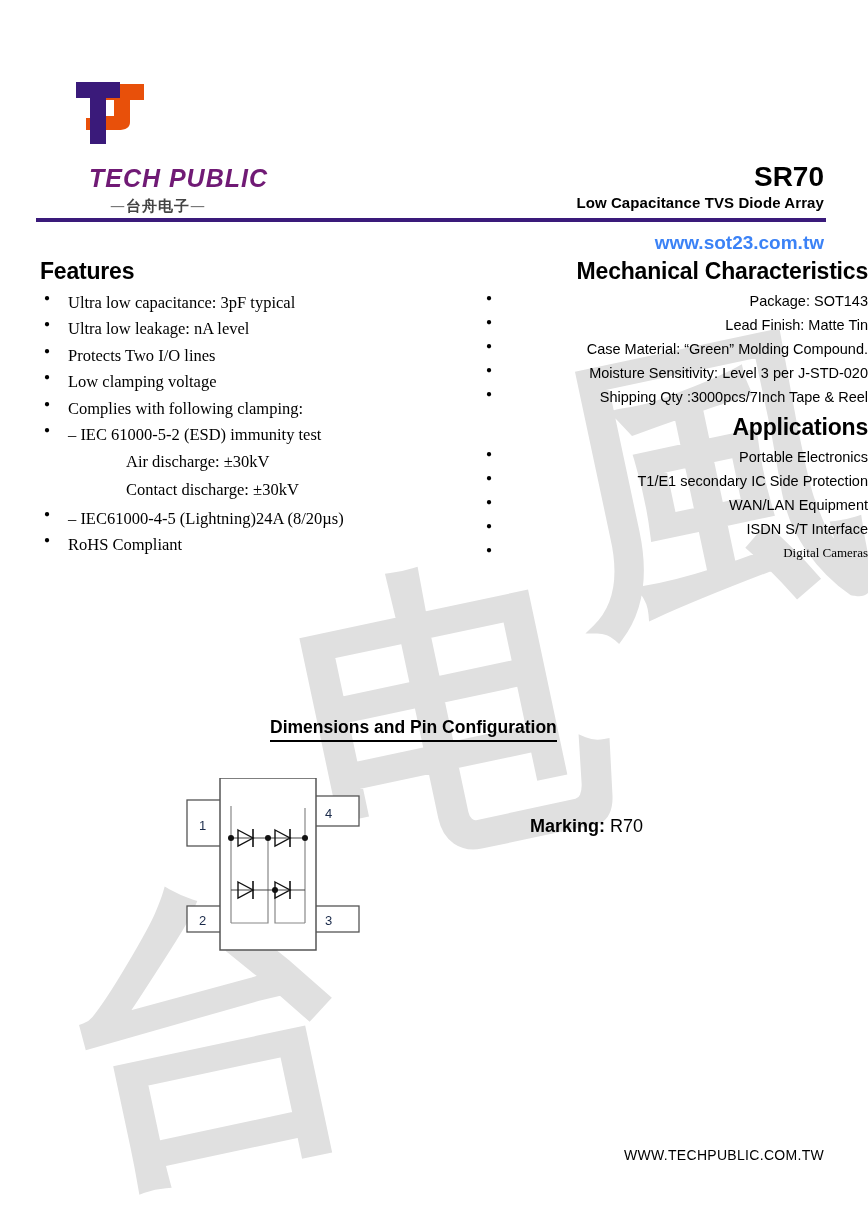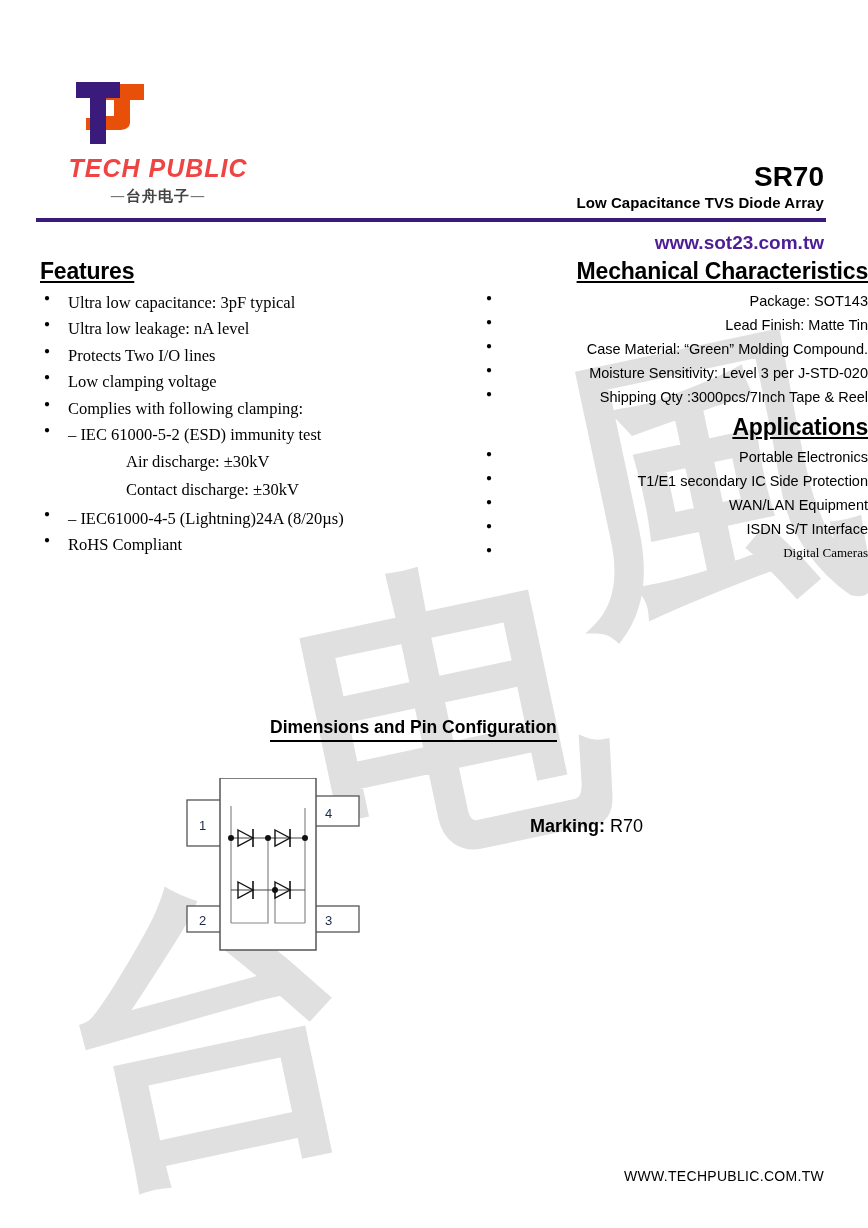--- a/index.html
+++ b/index.html
@@ -57,23 +57,24 @@
     height: 72px;
     margin: 0 auto 4px 8px;
   }
   .logo-mark svg { display: block; }
   .logo-word {
     font-family: "Liberation Sans", sans-serif;
     font-style: italic;
     font-weight: 700;
     font-size: 25px;
     letter-spacing: 1px;
-    color: #ef4444;
-    margin-top: 4px;
+    color: #701a75;
+    margin-top: 14px;
     white-space: nowrap;
+    text-align: right;
   }
   .logo-cn {
     margin-top: 4px;
     font-family: "DejaVu Sans", sans-serif;
     font-weight: 700;
     font-size: 15px;
     color: #444;
     letter-spacing: 1px;
     white-space: nowrap;
   }
@@ -104,42 +105,41 @@
     top: 218px;
     height: 4px;
     background: #3a1a7a;
   }
   .site-url {
     position: absolute;
     right: 44px;
     top: 232px;
     font-size: 19px;
     font-weight: 700;
-    color: #4c1d95;
+    color: #3b82f6;
     letter-spacing: 0px;
   }
 
   
   .columns {
     position: relative;
     z-index: 2;
     margin-top: 28px;
     display: flex;
     align-items: flex-start;
   }
   .col-left  { width: 440px; padding-left: 40px; }
   .col-right { width: 428px; padding-left: 42px; text-align: right; }
 
   h2.section-title {
     font-family: "Liberation Sans", sans-serif;
     font-weight: 700;
     font-size: 23px;
     margin: 0 0 8px 0;
     letter-spacing: -0.2px;
-    text-decoration: underline;
   }
 
   ul.blist { list-style: none; margin: 0; padding: 0; }
   ul.blist li {
     position: relative;
     padding-left: 28px;
     margin-bottom: 7px;
     line-height: 1.18;
   }
   ul.blist li::before {
@@ -199,21 +199,21 @@
     white-space: nowrap;
   }
   .marking b { font-weight: 700; }
   .marking span.val { font-weight: 400; }
 
   
   .footer {
     position: absolute;
     z-index: 2;
     right: 44px;
-    bottom: 44px;
+    bottom: 65px;
     font-size: 14px;
     letter-spacing: 0.3px;
   }
 </style>
 </head>
 <body>
 
 <div class="watermark-layer">
   <div class="wm wm-1">風</div>
   <div class="wm wm-2">电</div>

